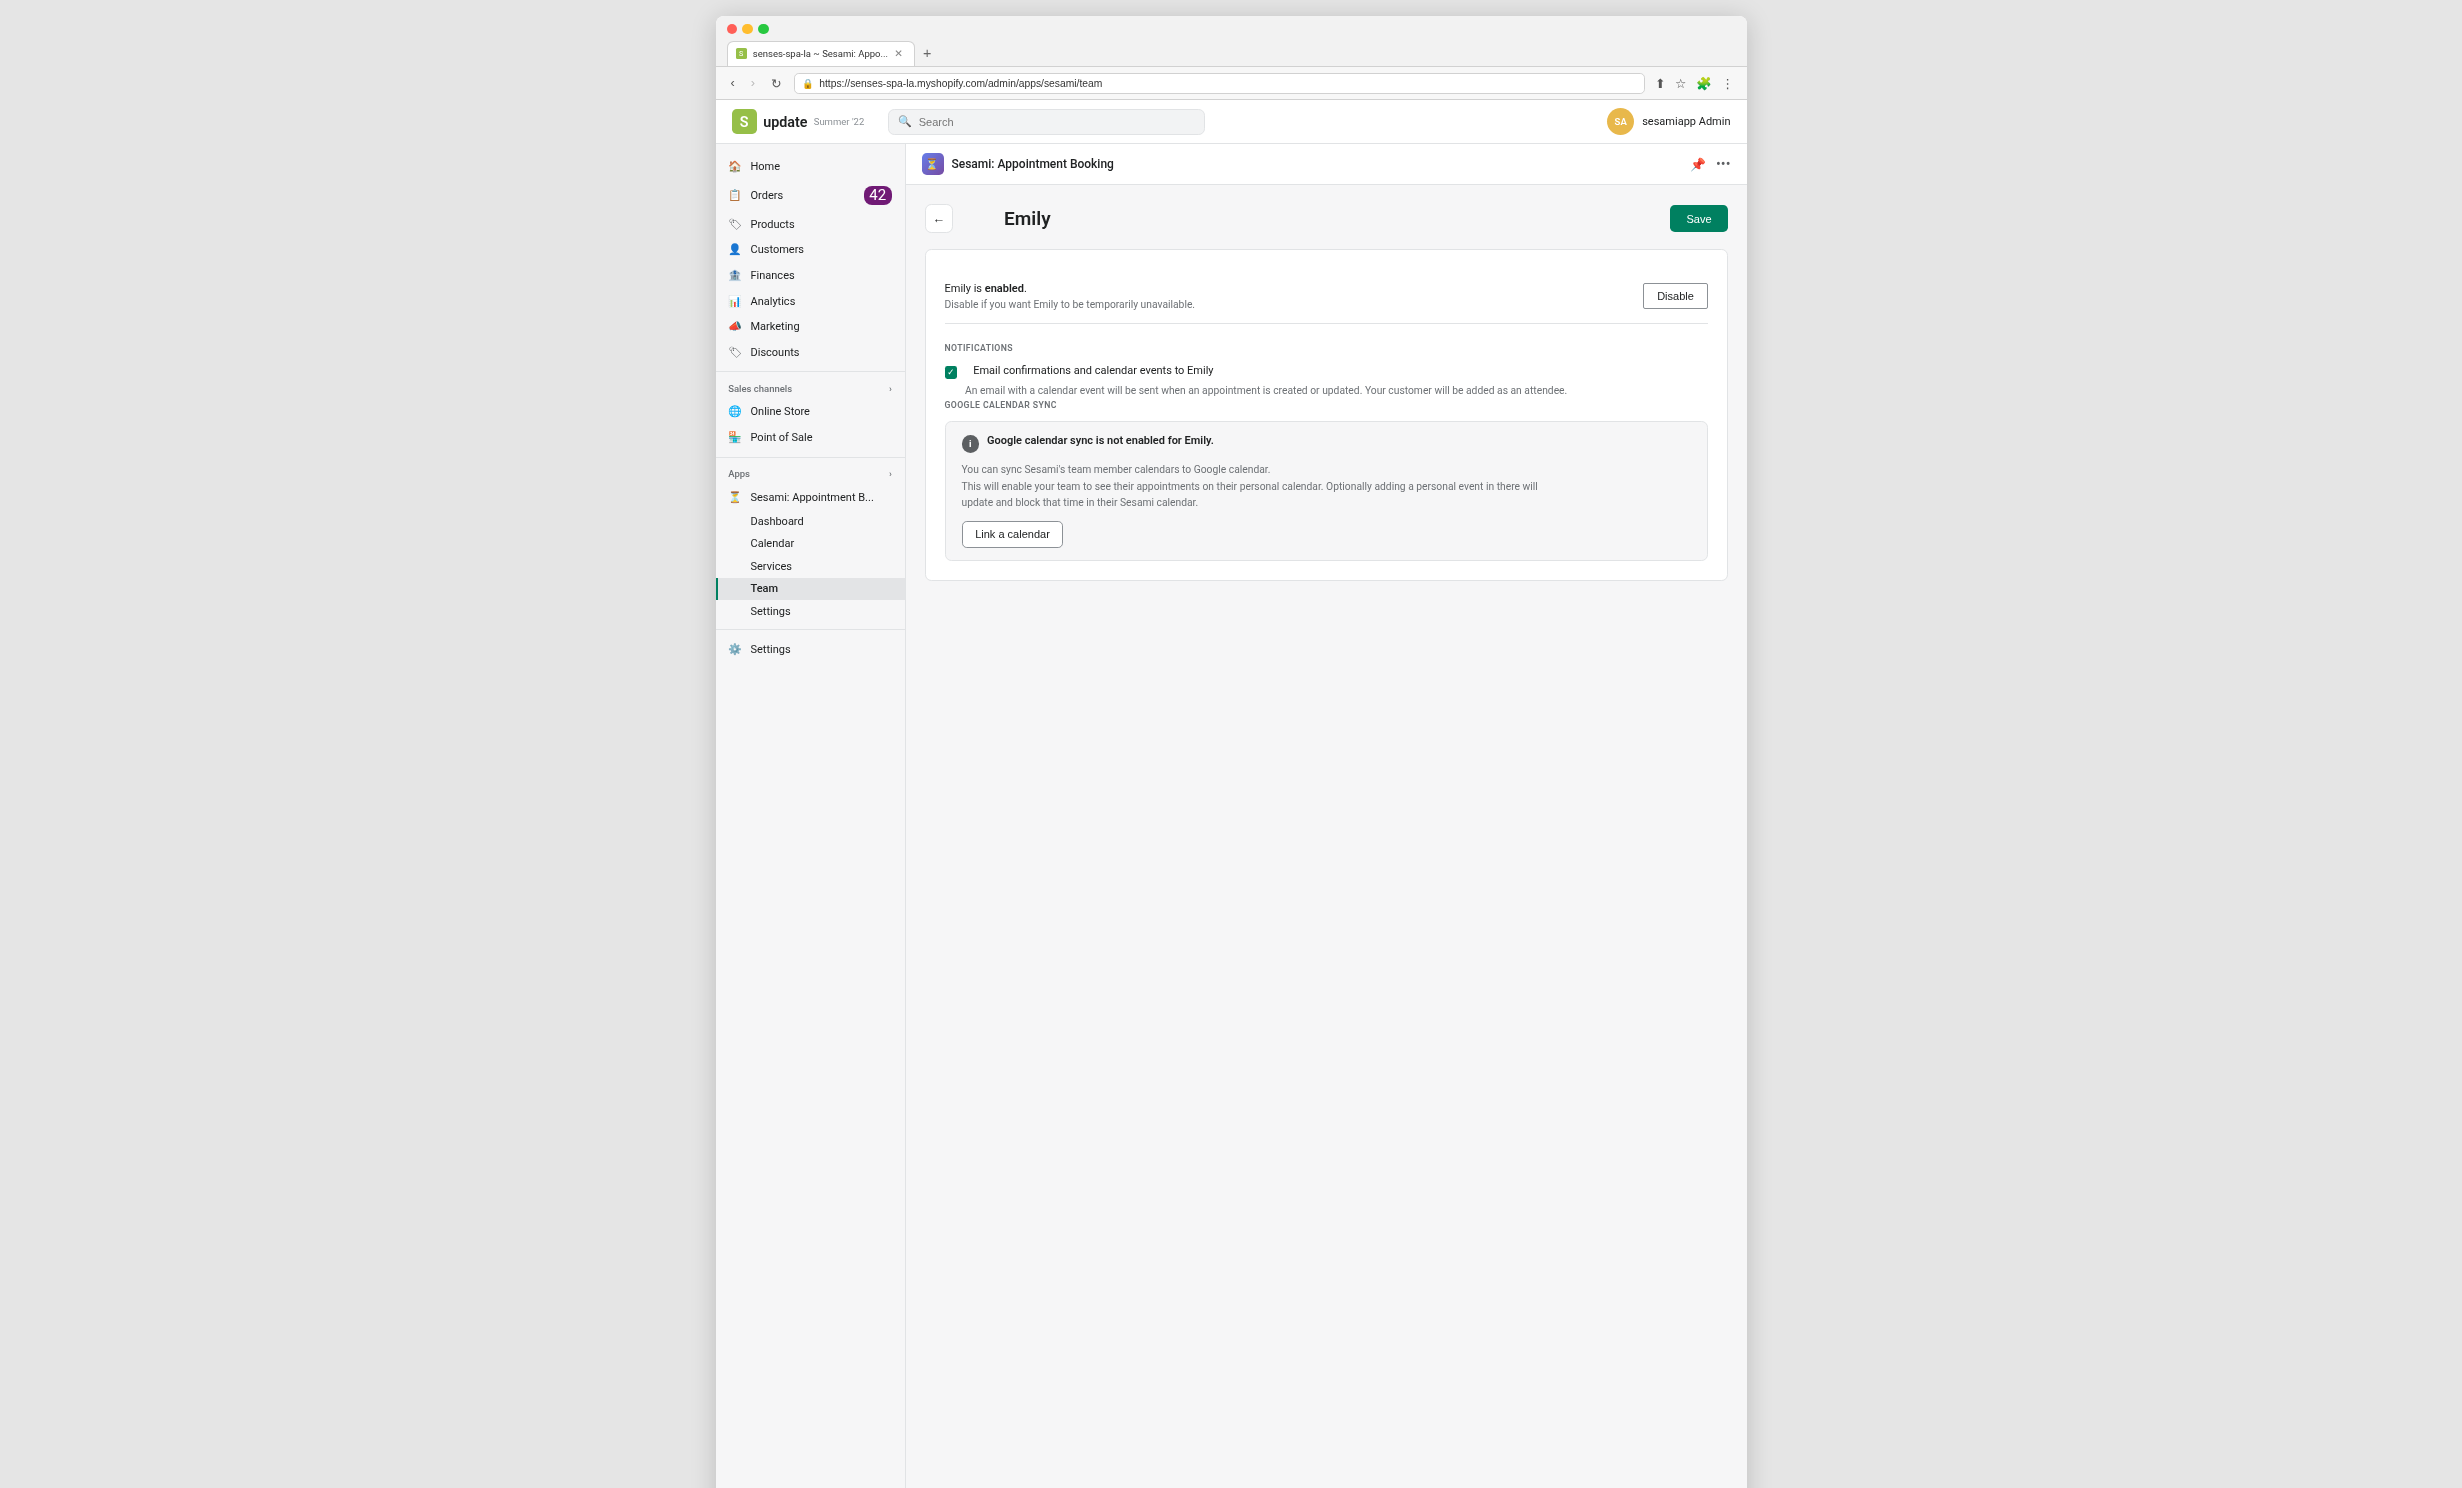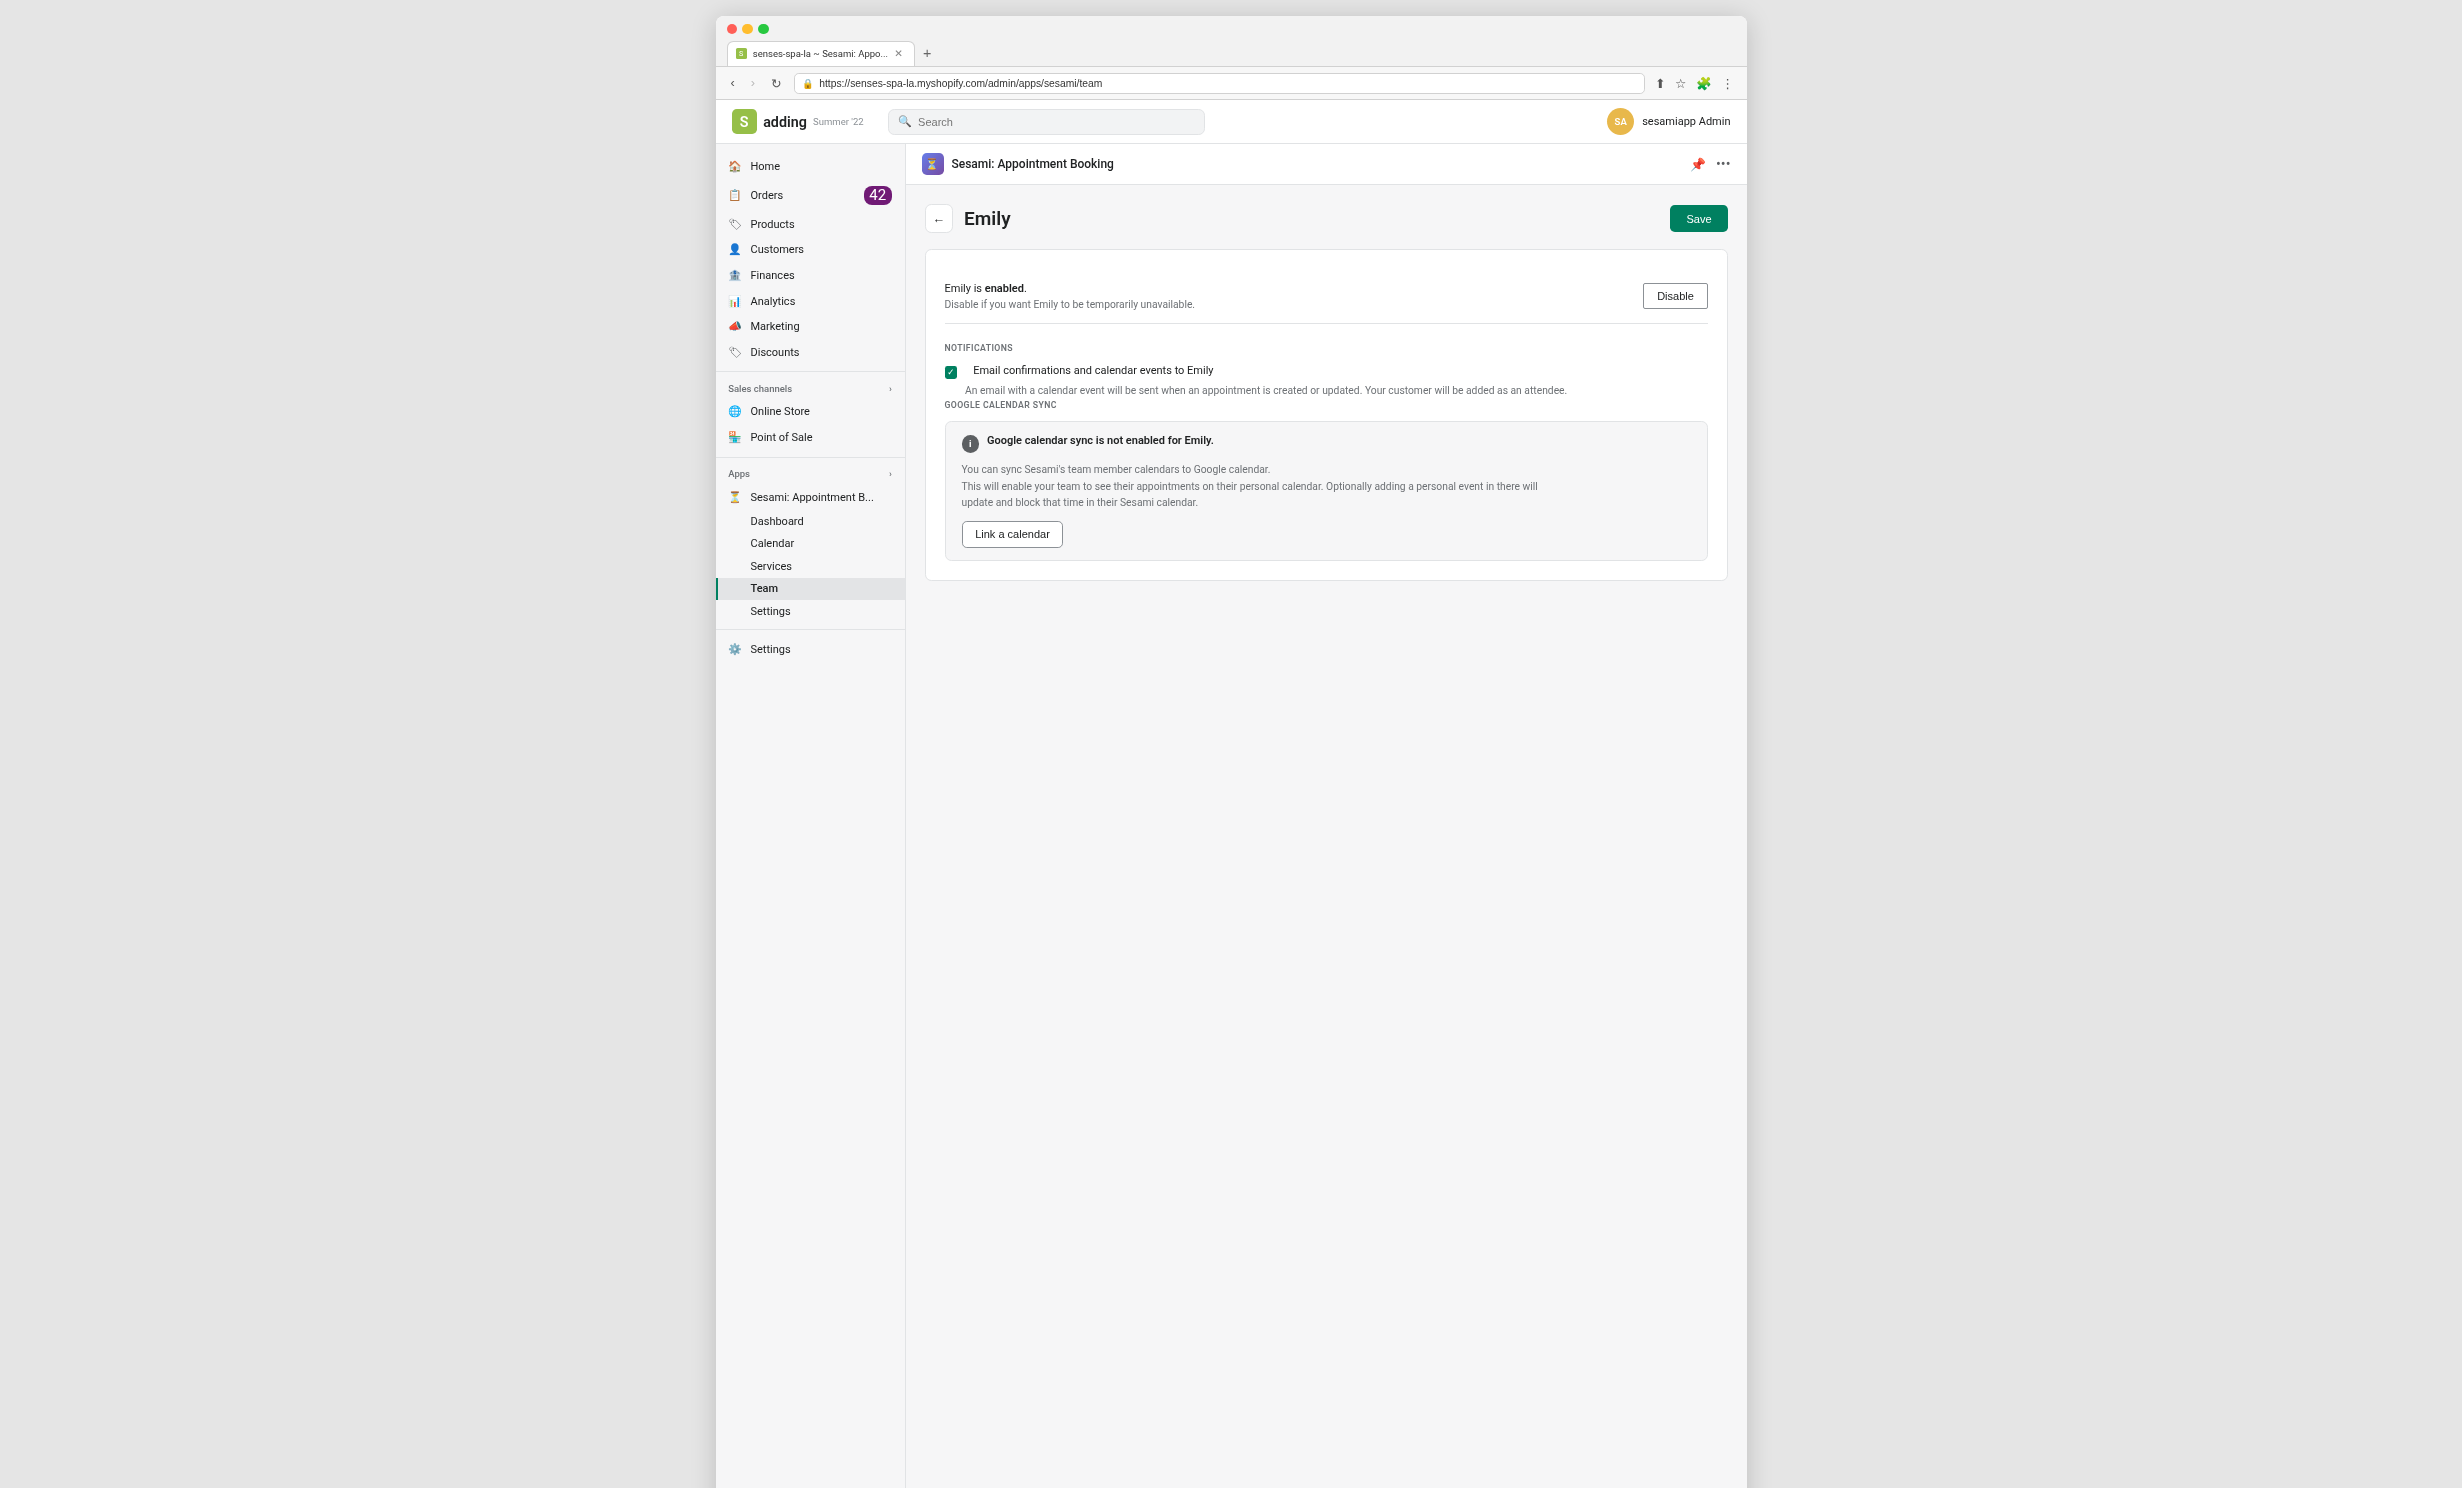--- a/index.html
+++ b/index.html
@@ -174,21 +174,21 @@
       display: flex; align-items: center; justify-content: space-between;
       margin-bottom: 16px;
     }
     .page-header-left { display: flex; align-items: center; gap: 11px; }
     .back-button {
       width: 28.6px; height: 28.6px; border: 0.8px solid #e1e3e5;
       border-radius: 6.3px; background: #fff; cursor: pointer;
       display: flex; align-items: center; justify-content: center;
       font-size: 12.7px; color: #202223;
     }
-    .page-title { font-size: 19px; font-weight: 600; color: #202223; }
+    .page-title { font-size: 19px; font-weight: 600; color: #202223; margin-left: 40px; }
 
     .save-btn {
       background: #008060; color: #fff; border: none;
       border-radius: 4.8px; padding: 7.1px 16px; font-size: 11px; font-weight: 500;
       cursor: pointer;
     }
 
     
     .card {
       background: #fff; border: 0.8px solid #e1e3e5; border-radius: 6.3px;
@@ -311,21 +311,21 @@
       <span class="toolbar-icon">⬆</span>
       <span class="toolbar-icon">☆</span>
       <span class="toolbar-icon">🧩</span>
       <span class="toolbar-icon">⋮</span>
     </div>
   </div>
 
   <div class="app-header">
     <div class="shopify-logo">
       <div class="shopify-icon">S</div>
-      <span>adding</span>
+      <span>update</span>
       <span class="shopify-summer">Summer '22</span>
     </div>
     <div class="header-search">
       <span>🔍</span>
       <input type="text" placeholder="Search" style="">
     </div>
     <div class="header-right">
       <div class="avatar-circle">SA</div>
       <span class="admin-name">sesamiapp Admin</span>
     </div>

